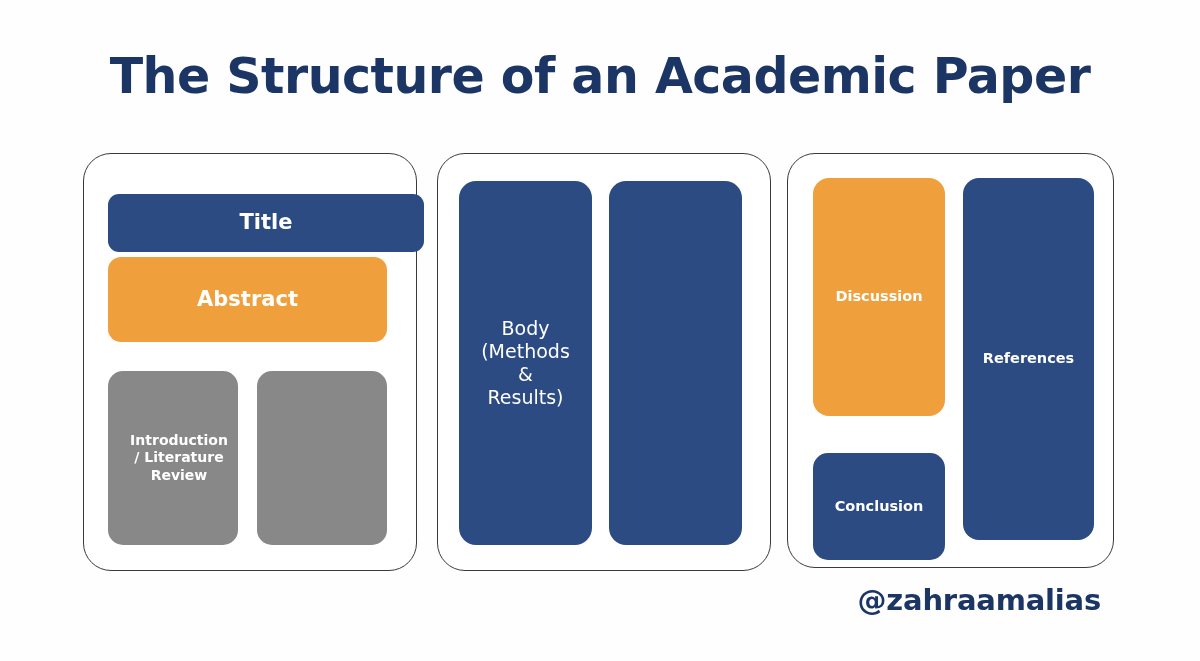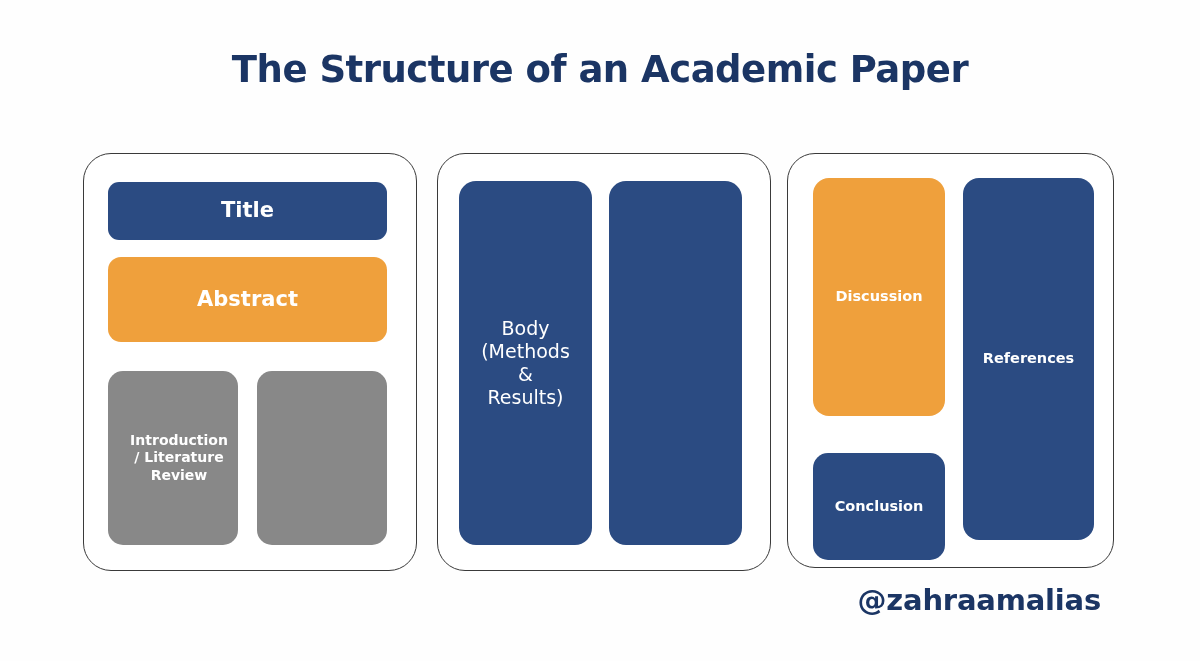--- a/index.html
+++ b/index.html
@@ -19,21 +19,21 @@
     height: 661px;
   }
 
   
   .page-title {
     position: absolute;
     left: 0;
     top: 48px;
     width: 1200px;
     text-align: center;
-    font-size: 37px;
+    font-size: 49px;
     font-weight: 700;
     letter-spacing: -0.5px;
     color: #1b3564;
     white-space: nowrap;
   }
 
   
   .panel {
     position: absolute;
     border: 1.4px solid #3a3a3a;
@@ -60,21 +60,21 @@
   .block.orange{ background: #efa03c; }
   .block.gray  { background: #888888; }
 
   .block .label {
     color: #ffffff;
     line-height: 1.22;
     white-space: pre-line;
   }
 
   
-  #block-title    { left: 24px;  top: 28px;  width: 279px; height: 58px;  border-radius: 11px; }
+  #block-title    { left: 24px;  top: 40px;  width: 316px; height: 58px;  border-radius: 11px; }
   #block-title .label    { font-size: 21px; font-weight: 700; }
   #block-abstract { left: 24px;  top: 103px; width: 279px; height: 85px;  border-radius: 13px; }
   #block-abstract .label { font-size: 21px; font-weight: 700; }
   #block-intro    { left: 24px;  top: 217px; width: 130px; height: 174px; border-radius: 15px; }
   #block-intro .label    { font-size: 14px; font-weight: 700; margin-left: 12px; }
   #block-blank-1  { left: 173px; top: 217px; width: 130px; height: 174px; border-radius: 15px; }
 
   
   #block-body     { left: 21px;  top: 27px;  width: 133px; height: 364px; border-radius: 17px; }
   #block-body .label     { font-size: 19px; font-weight: 400; }

